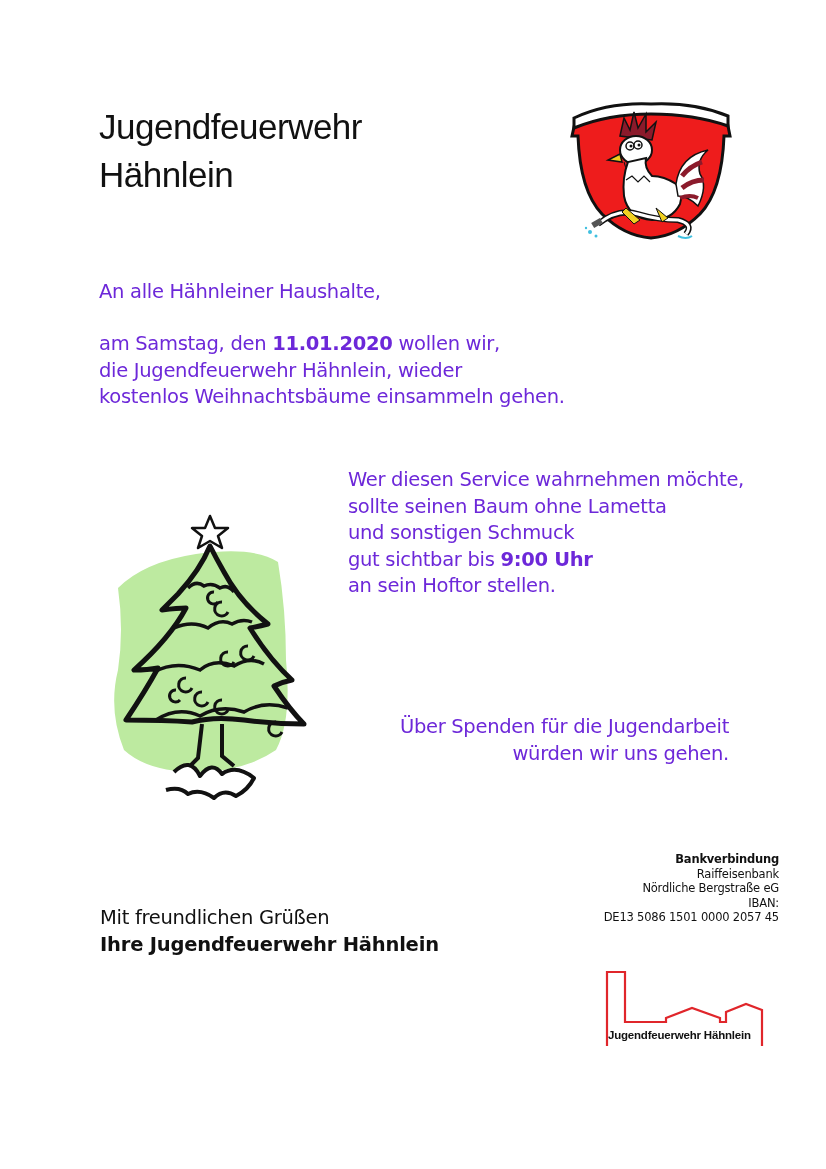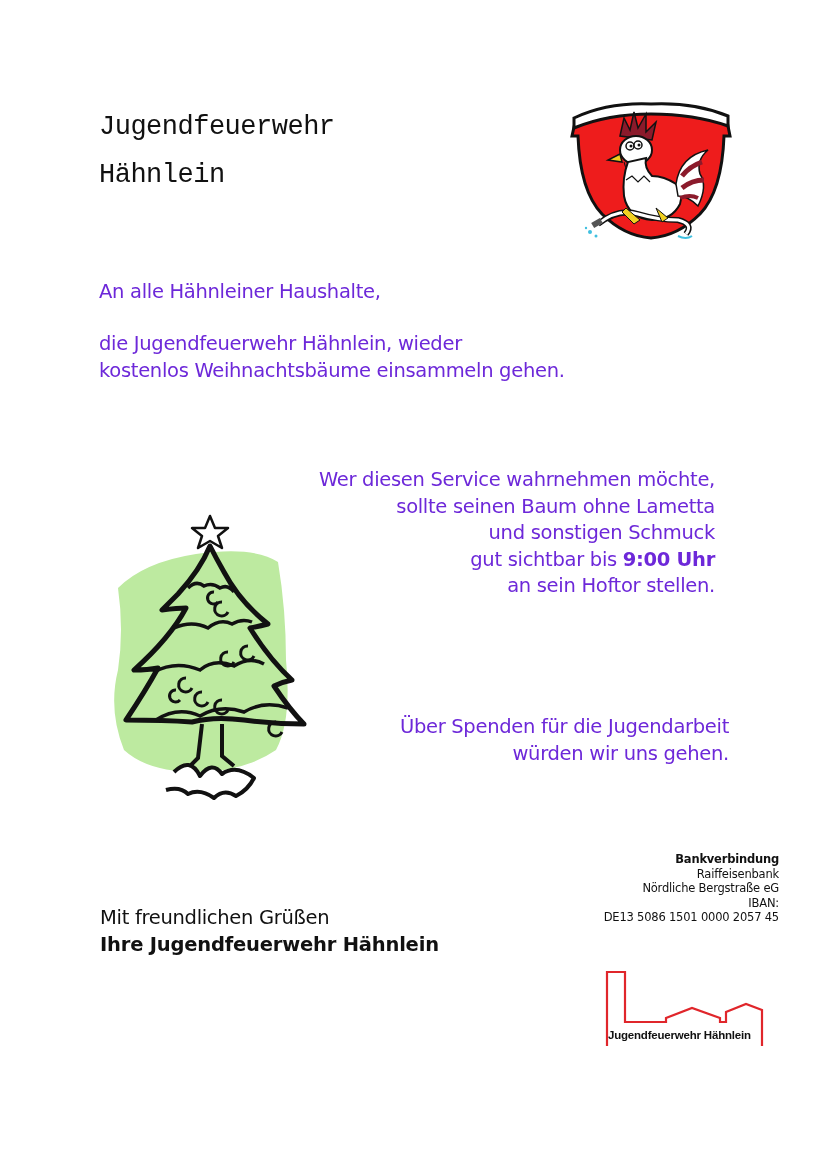--- a/index.html
+++ b/index.html
@@ -4,34 +4,34 @@
 <style>
   html, body { margin: 0; padding: 0; background: #ffffff; }
   body {
     width: 826px; height: 1169px; position: relative; overflow: hidden;
     font-family: "DejaVu Sans", "Liberation Sans", sans-serif;
     color: #111111;
   }
   .abs { position: absolute; }
   .title {
     left: 99px; top: 103px;
-    font-size: 27px; line-height: 48px; font-weight: normal;
+    font-size: 35px; line-height: 48px; font-weight: normal;
     letter-spacing: -0.5px; color: #111;
-    font-family: Liberation Mono, monospace;
+    font-family: Liberation Sans, sans-serif;
   }
   .title span { display: block; }
   .crest { left: 568px; top: 96px; width: 166px; height: 150px; }
   .body-text {
     font-size: 19.5px; line-height: 26.5px; letter-spacing: -0.3px;
     font-family: "DejaVu Sans", sans-serif; color: #6d28d9;
   }
   .greeting { left: 99px; top: 279px; }
   .intro { left: 99px; top: 331px; }
   .intro div { white-space: nowrap; }
-  .service { right: 111px; top: 467px; text-align: right; }
+  .service { right: 82px; top: 467px; text-align: left; }
   .service div { white-space: nowrap; }
   .donation { right: 97px; top: 714px; text-align: right; }
   .donation div { white-space: nowrap; }
   .tree { left: 104px; top: 510px; width: 212px; height: 300px; }
   .bank {
     right: 47px; top: 852px; text-align: right;
     font-size: 11.5px; line-height: 14.5px; letter-spacing: -0.2px;
     font-family: "DejaVu Sans", sans-serif; color: #111;
   }
   .bank .bank-title { font-weight: bold; }
@@ -85,20 +85,21 @@
   <path d="M88 112 L100 122 L94 126 Z" fill="#f0d020" stroke="#111" stroke-width="1"></path>
   <circle cx="22" cy="136" r="2" fill="#40c0e0"></circle>
   <circle cx="28" cy="140" r="1.5" fill="#40c0e0"></circle>
   <circle cx="18" cy="132" r="1.2" fill="#40c0e0"></circle>
   <path d="M110 140 Q118 144 124 140" fill="none" stroke="#40c0e0" stroke-width="2"></path>
 </svg>
 
 <div class="abs body-text greeting">An alle Hähnleiner Haushalte,</div>
 
 <div class="abs body-text intro">
+  <div><span>am Samstag, den </span><b>11.01.2020</b><span> wollen wir,</span></div>
   <div>die Jugendfeuerwehr Hähnlein, wieder</div>
   <div>kostenlos Weihnachtsbäume einsammeln gehen.</div>
 </div>
 
 <div class="abs body-text service">
   <div>Wer diesen Service wahrnehmen möchte,</div>
   <div>sollte seinen Baum ohne Lametta</div>
   <div>und sonstigen Schmuck</div>
   <div><span>gut sichtbar bis </span><b>9:00 Uhr</b></div>
   <div>an sein Hoftor stellen.</div>

